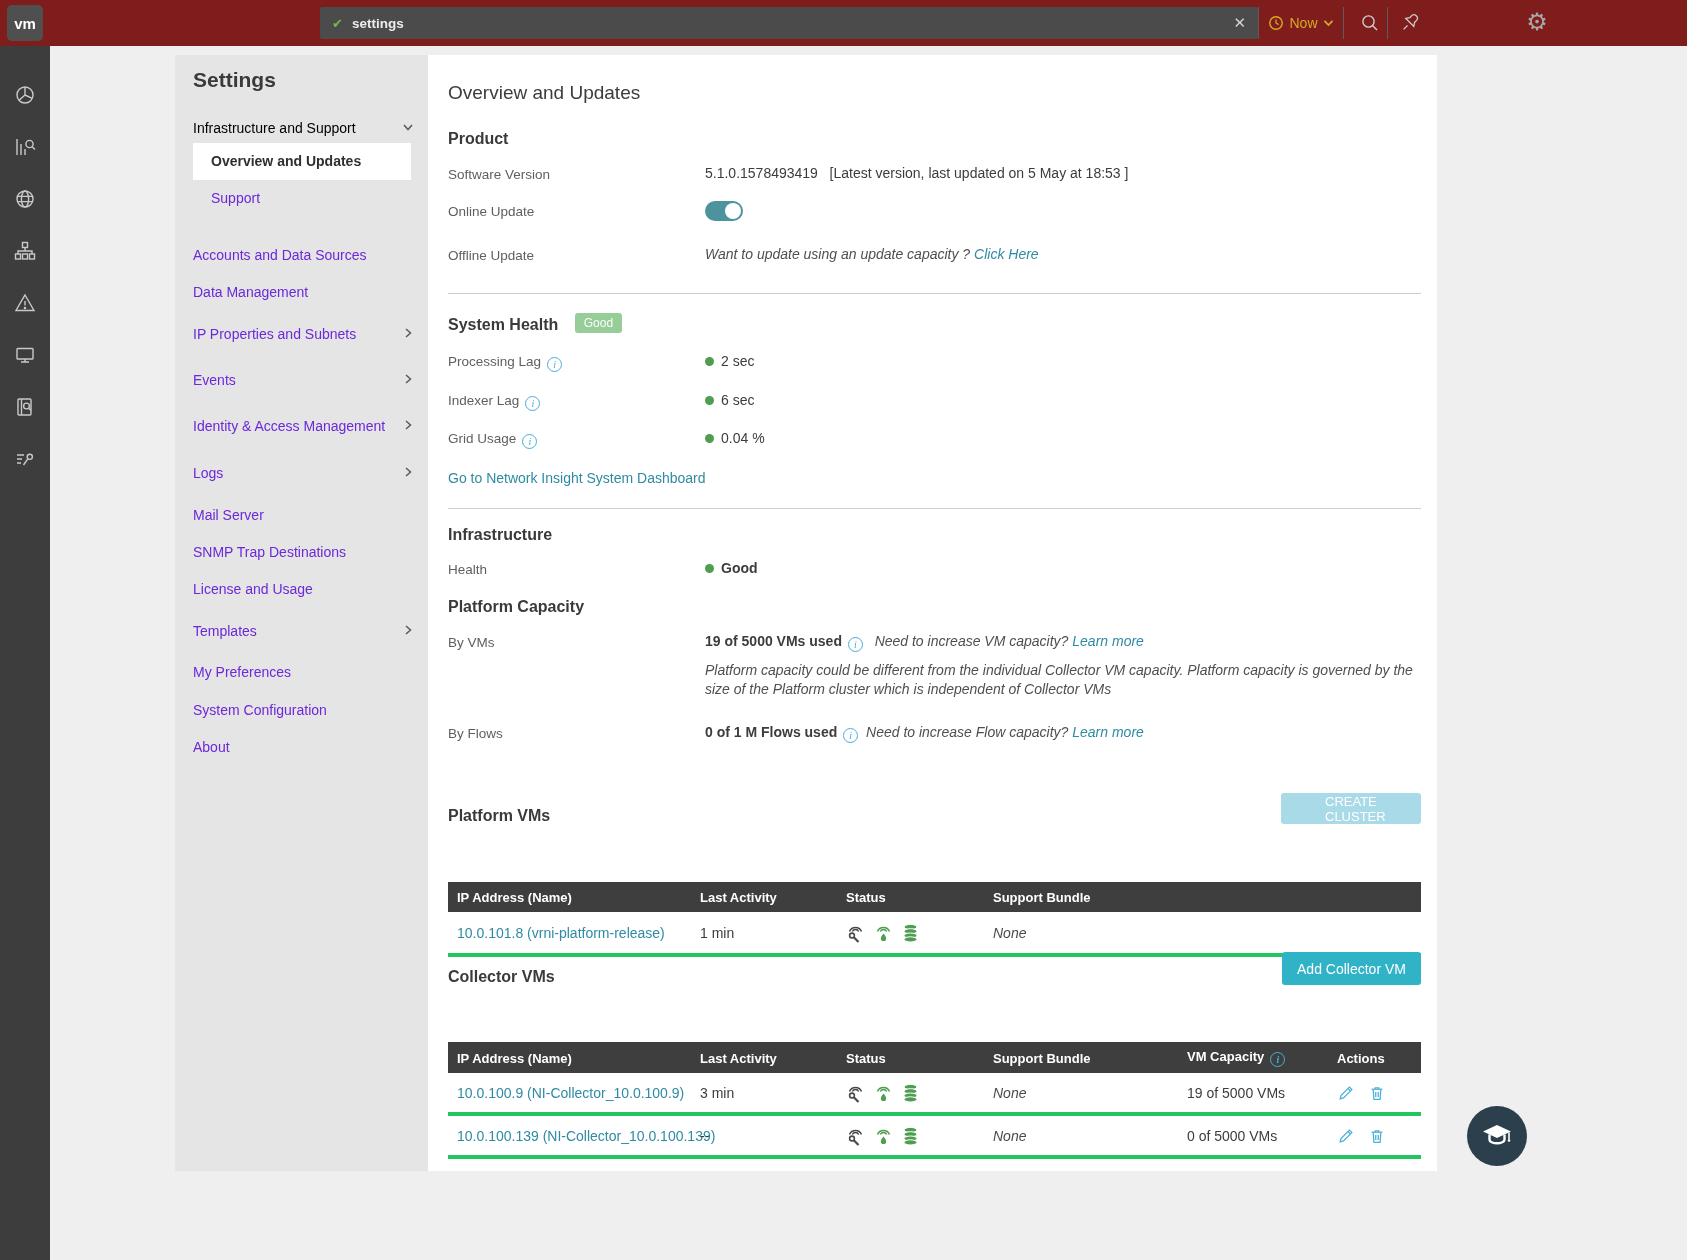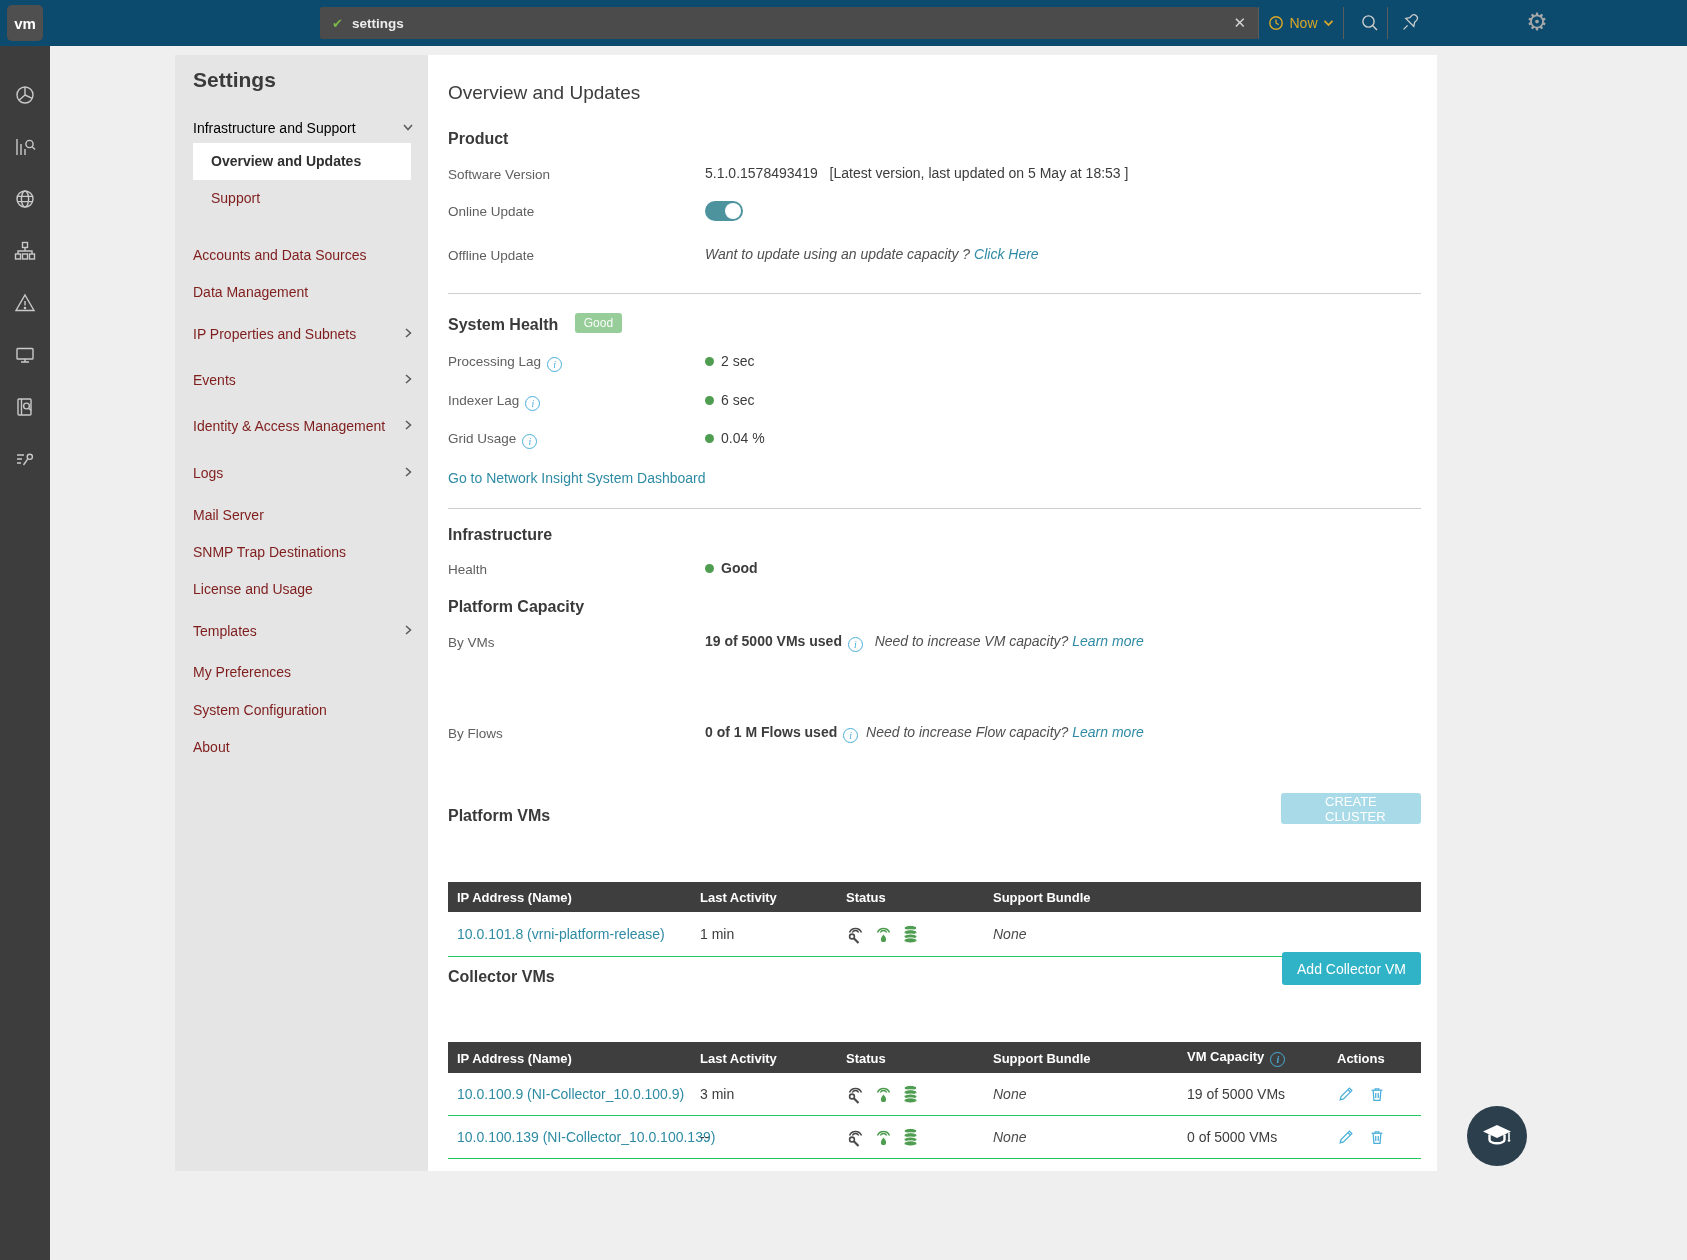--- a/index.html
+++ b/index.html
@@ -5,21 +5,21 @@
   * { margin:0; padding:0; box-sizing:border-box; }
   html,body { width:1687px; height:1260px; }
   body {
     font-family:"Liberation Sans", sans-serif;
     background:#efefef;
     position:relative;
     overflow:hidden;
     color:#3c3c3c;
   }
   
-  .topbar { position:absolute; left:0; top:0; width:1687px; height:46px; background:#0c4a6e; z-index:5; }
+  .topbar { position:absolute; left:0; top:0; width:1687px; height:46px; background:#7f1d1d; z-index:5; }
   .logo-box { position:absolute; left:7px; top:5px; width:36px; height:36px; background:#4f4f4f; border-radius:5px;
     color:#fff; font-weight:bold; font-size:15px; display:flex; align-items:center; justify-content:center; }
   .searchbar { position:absolute; left:320px; top:7px; width:938px; height:32px; background:#4b4b4b; border-radius:2px;
     display:flex; align-items:center; padding:0 12px; }
   .searchbar .chk { color:#7ab648; font-size:13px; margin-right:9px; }
   .searchbar .q { color:#ececec; font-size:13.5px; font-weight:bold; flex:1; }
   .searchbar .clear { color:#d4d4d4; font-size:15px; cursor:pointer; }
   .now-box { position:absolute; left:1258px; top:7px; height:32px; width:86px;
     border-left:1px solid #5c5c5c; border-right:1px solid #5c5c5c;
     display:flex; align-items:center; justify-content:center; gap:5px; color:#d9a826; font-size:14px; }
@@ -29,21 +29,21 @@
   .gear { position:absolute; left:1522px; top:6px; width:30px; height:32px; color:#a8a8a8; font-size:24px;
     display:flex; align-items:center; justify-content:center; }
   
   .leftrail { position:absolute; left:0; top:46px; width:50px; height:1214px; background:#3d3d3d; z-index:4; }
   .rail-icon { position:absolute; left:13px; width:24px; height:24px; }
   
   .nav-panel { position:absolute; left:175px; top:55px; width:253px; height:1116px; background:#e5e5e5; }
   .content  { position:absolute; left:428px; top:55px; width:1009px; height:1116px; background:#ffffff; }
   
   .nav-title { position:absolute; left:18px; top:13px; font-size:21px; font-weight:bold; color:#3a3a3a; }
-  .nav-item { position:absolute; left:18px; right:14px; font-size:14px; color:#7f1d1d; cursor:pointer; }
+  .nav-item { position:absolute; left:18px; right:14px; font-size:14px; color:#6d28d9; cursor:pointer; }
   .nav-item.group { font-weight:normal; color:#000000; }
   .nav-item.sub { left:36px; }
   .nav-sel { position:absolute; left:18px; top:88px; height:37px; right:17px; background:#ffffff; }
   .nav-sel .lbl { position:absolute; left:18px; top:10px; font-size:14px; font-weight:bold; color:#2f2f2f; }
   .chev { position:absolute; right:0; top:1px; width:12px; height:12px; }
   
   .page-title { position:absolute; left:20px; top:27px; font-size:19px; color:#3c3c3c; }
   .sec-head { position:absolute; left:20px; font-size:16px; font-weight:600; color:#3a3a3a; }
   .lab { position:absolute; left:20px; font-size:13.5px; color:#5f5f5f; }
   .val { position:absolute; left:277px; font-size:14px; color:#3c3c3c; }
@@ -60,21 +60,21 @@
   .toggle { position:absolute; left:277px; width:38px; height:20px; border-radius:10px; background:#4d939e; cursor:pointer; }
   .toggle .knob { position:absolute; right:2px; top:2px; width:16px; height:16px; background:#fff; border-radius:50%; }
   
   .btn { position:absolute; color:#fff; font-size:14px; display:flex; align-items:center; justify-content:center;
     border-radius:3px; cursor:pointer; }
   .btn-disabled { background:#a9dae8;padding-left:44px; }
   .btn-primary { background:#30b2c7; }
   
   .tbl { position:absolute; left:20px; width:973px; }
   .tbl-head { background:#3e3e3e; color:#fff; font-size:13px; font-weight:bold; position:relative;margin-top:30px; }
-  .tbl-row { position:relative; border-bottom:1px solid #22c55e; font-size:14px; }
+  .tbl-row { position:relative; border-bottom:4px solid #22c55e; font-size:14px; }
   .c1 { position:absolute; left:9px; }  .c2 { position:absolute; left:252px; }
   .c3 { position:absolute; left:398px; } .c4 { position:absolute; left:545px; }
   .c5 { position:absolute; left:739px; } .c6 { position:absolute; left:889px; }
   .vmid { top:50%; transform:translateY(-50%); }
   .status-icons { display:flex; gap:9px; align-items:center; }
   .act-icons { display:flex; gap:13px; align-items:center; }
   .none-txt { font-style:italic; color:#4a4a4a; }
   
   .grad-circle { position:absolute; left:1467px; top:1106px; width:60px; height:60px; border-radius:50%;
     background:#2b3f4d; display:flex; align-items:center; justify-content:center; z-index:6; cursor:pointer; }
@@ -298,20 +298,21 @@
 
   <div class="sec-head" style="top:543px">Platform Capacity</div>
 
   <div class="lab" style="top:580px">By VMs</div>
   <div class="val" style="top:578px">
     <b>19 of 5000 VMs used</b><span class="info-i">i</span>&nbsp;&nbsp;
     <span class="muted-it">Need to increase VM capacity?</span>
     <span class="link italic">Learn more</span>
   </div>
 
+  <div class="val muted-it" style="top:606px; width:710px; line-height:19px">Platform capacity could be different from the individual Collector VM capacity. Platform capacity is governed by the size of the Platform cluster which is independent of Collector VMs</div>
 
   <div class="lab" style="top:671px">By Flows</div>
   <div class="val" style="top:669px">
     <b>0 of 1 M Flows used</b><span class="info-i">i</span>&nbsp;
     <span class="muted-it">Need to increase Flow capacity?</span>
     <span class="link italic">Learn more</span>
   </div>
 
   <div class="sec-head" style="top:752px">Platform VMs</div>
   <div class="btn btn-disabled" style="left:853px; top:738px; width:140px; height:31px; font-size:13px">CREATE CLUSTER</div>

